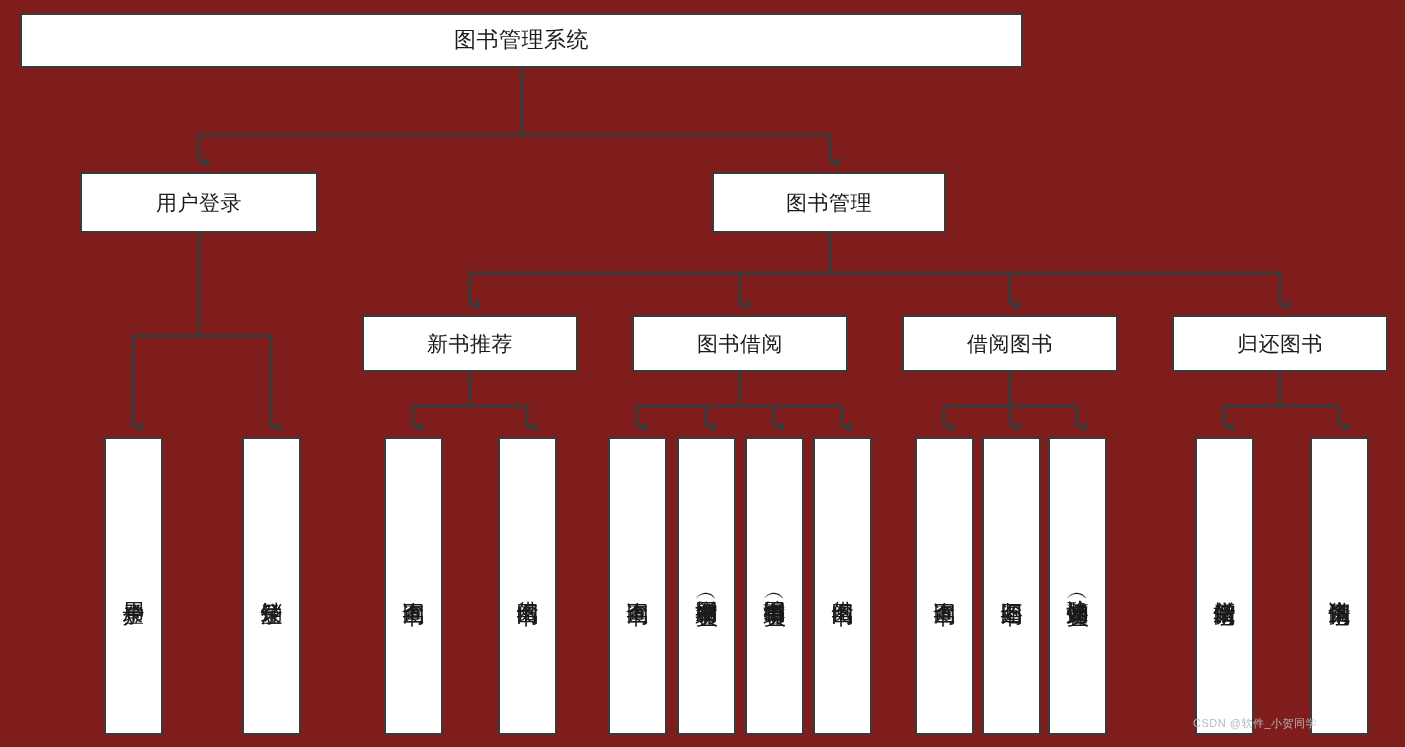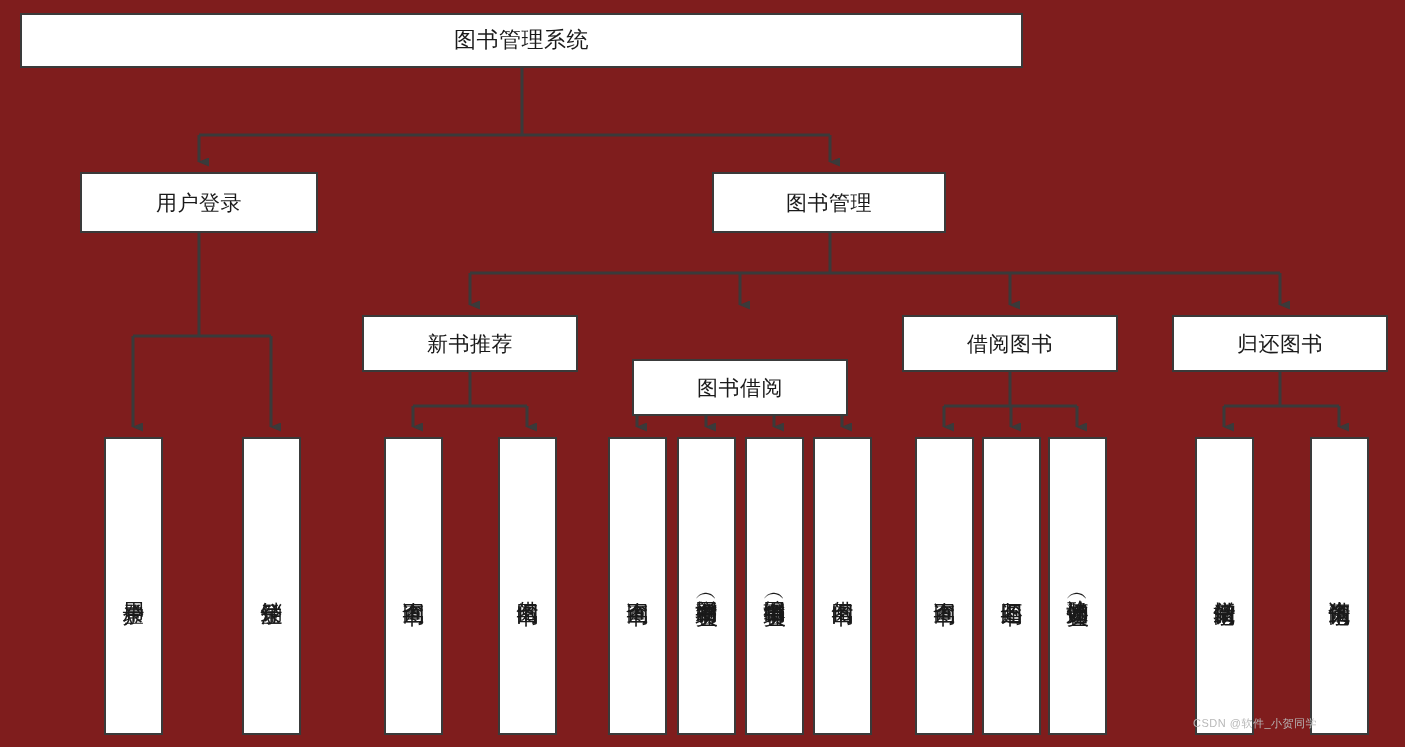--- a/index.html
+++ b/index.html
@@ -136,21 +136,21 @@
   <div class="node horiz" style="left:80px; top:172px; width:238px; height:61px;">
     <span class="node-label">用户登录</span>
   </div>
   <div class="node horiz" style="left:712px; top:172px; width:234px; height:61px;">
     <span class="node-label">图书管理</span>
   </div>
 
   <div class="node horiz" style="left:362px; top:315px; width:216px; height:57px;">
     <span class="node-label">新书推荐</span>
   </div>
-  <div class="node horiz" style="left:632px; top:315px; width:216px; height:57px;margin-top:44px;">
+  <div class="node horiz" style="left:632px; top:315px; width:216px; height:57px;">
     <span class="node-label">图书借阅</span>
   </div>
   <div class="node horiz" style="left:902px; top:315px; width:216px; height:57px;">
     <span class="node-label">借阅图书</span>
   </div>
   <div class="node horiz" style="left:1172px; top:315px; width:216px; height:57px;">
     <span class="node-label">归还图书</span>
   </div>
 
   <div class="node leaf" style="left:104px; top:437px; width:59px; height:298px;">

